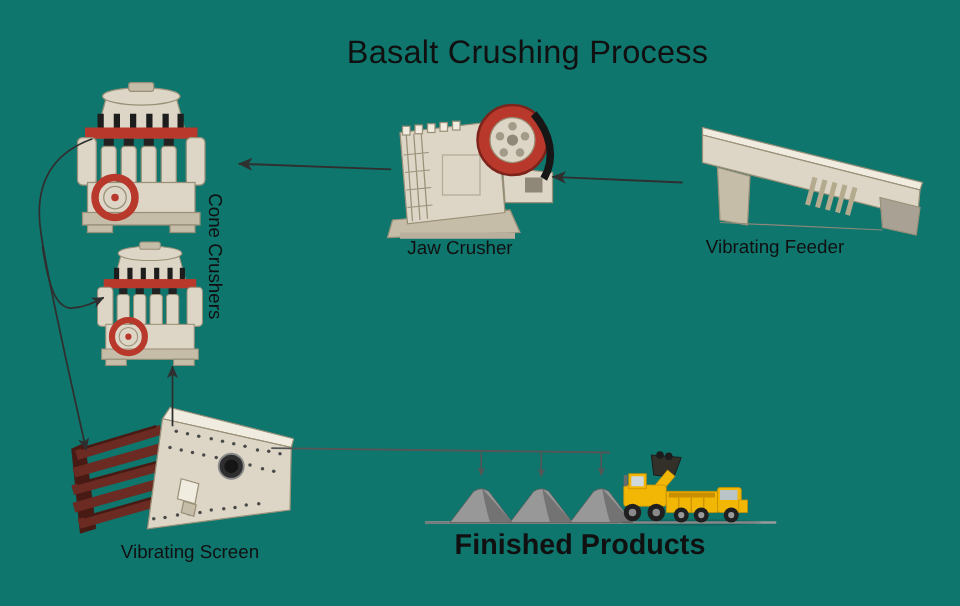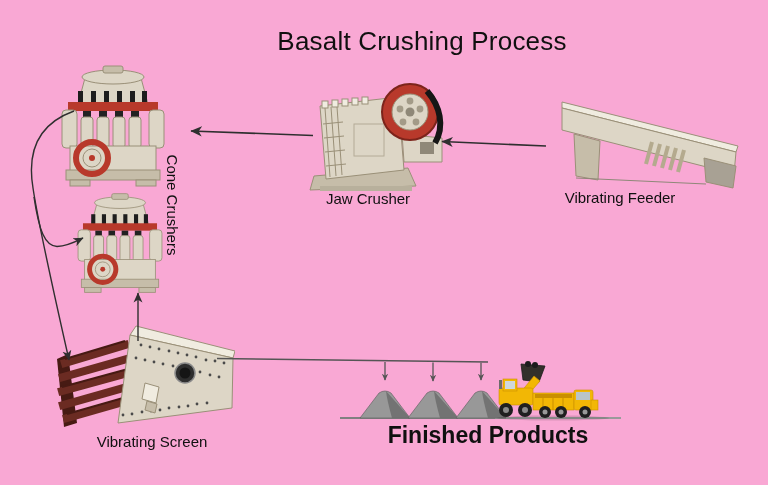--- a/index.html
+++ b/index.html
@@ -5,31 +5,31 @@
   :root{
     --machine-body:#ddd6c6; --machine-body-light:#f0ece0; --machine-body-dark:#c6bda9;
     --machine-outline:#9a9078; --accent-red:#b8392b; --accent-red-dark:#7c241b;
     --screen-maroon:#6b2b22; --screen-maroon-dark:#471a13;
     --vehicle-yellow:#f2b705; --vehicle-yellow-dark:#c98f00;
     --pile-gray:#989898; --pile-gray-dark:#6c6c6c;
     --line-color:#2f2f2f; --connector-gray:#555555; --text-color:#101010;
   }
   html,body{margin:0;padding:0;}
   body{font-family:"Liberation Sans",sans-serif;background:#ffffff;}
-  .canvas{position:relative;width:768px;height:485px;background:#f9a8d4;overflow:hidden;}
+  .canvas{position:relative;width:768px;height:485px;background:#0f766e;overflow:hidden;}
   .machine{position:absolute;z-index:1;}
   .overlay{position:absolute;left:0;top:0;z-index:2;pointer-events:none;}
   .label{position:absolute;z-index:3;color:var(--text-color);white-space:nowrap;}
   .title{left:422px;top:26px;transform:translateX(-50%);font-size:26px;letter-spacing:.2px;}
   .node-label{font-size:15px;}
   .jaw-label{left:368px;top:190px;transform:translateX(-50%);}
   .feeder-label{left:620px;top:189px;transform:translateX(-50%);}
   .screen-label{left:152px;top:433px;transform:translateX(-50%);text-align:center;}
   .cone-label{left:172px;top:205px;transform:translate(-50%,-50%) rotate(90deg);}
-  .finished-label{left:488px;top:422px;transform:translateX(-50%);font-size:23px;font-weight:bold;}
+  .finished-label{left:464px;top:422px;transform:translateX(-50%);font-size:23px;font-weight:bold;}
   
   .f-body{fill:var(--machine-body);} .f-body-l{fill:var(--machine-body-light);}
   .f-body-d{fill:var(--machine-body-dark);}
   .s-out{stroke:var(--machine-outline);stroke-width:1;}
   .f-red{fill:var(--accent-red);}
   .f-yellow{fill:var(--vehicle-yellow);stroke:var(--vehicle-yellow-dark);stroke-width:.6;}
   .conn{stroke:var(--connector-gray);fill:none;}
   .flow{stroke:var(--line-color);fill:none;}
 </style>
 </head>

